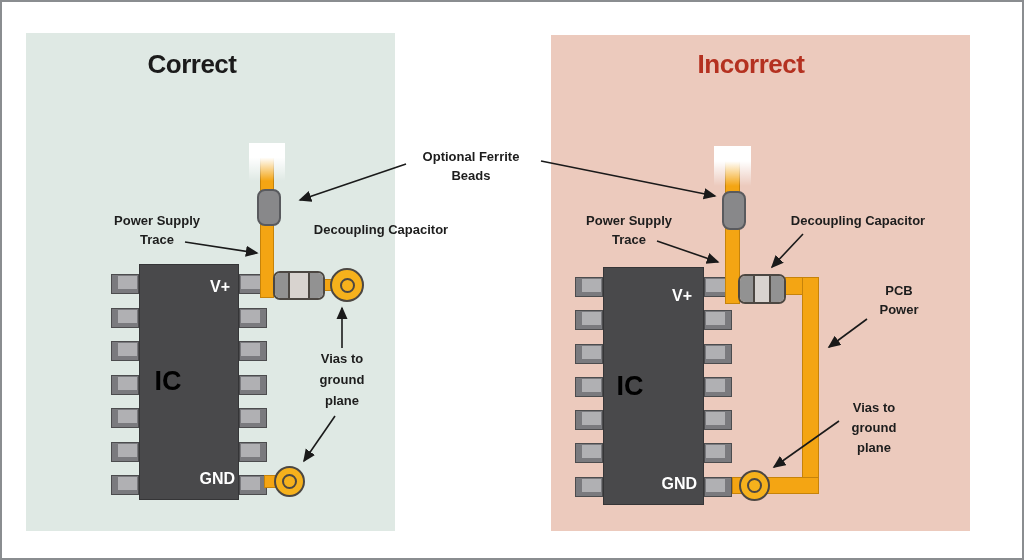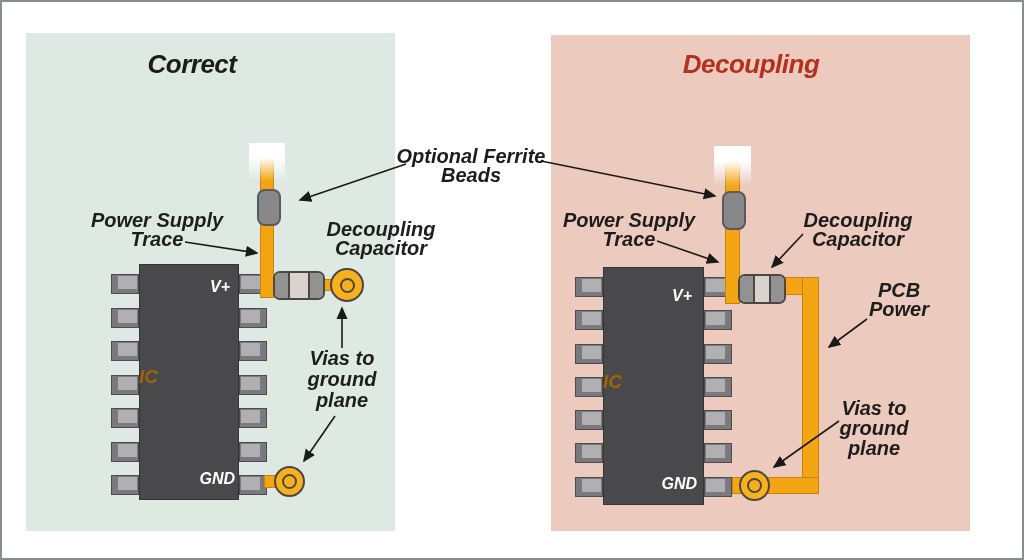--- a/index.html
+++ b/index.html
@@ -1,37 +1,36 @@
 <!DOCTYPE html>
 <html style="--correct-bg: #dfe9e4; --incorrect-bg: #eccabd; --correct-title: #1b1b1b; --incorrect-title: #b43120; --trace-fill: #f4a513; --trace-border: #c6830a; --via-fill: #f6b11c; --component-outline: #4c4742; --ic-fill: #49494b; --bead-fill: #88888a; --bead-border: #595a5e; --cap-body: #d8d3cf; --cap-end: #929292; --pin-base: #7a7a7e; --pin-face: #b0b0b3; --label-text: #1d1d1d;"><head>
 <meta charset="utf-8">
 <style>
   html,body{margin:0;padding:0;background:#fff;}
   .stage{
     position:relative;width:1020px;height:556px;background:#ffffff;
     border:2px solid #8a8d90;overflow:hidden;
     font-family:"Liberation Sans",sans-serif;
-    font-style:italic;
   }
   .panel{position:absolute;}
   .panel.correct{left:24px;top:31px;width:369px;height:498px;background:var(--correct-bg);}
   .panel.incorrect{left:549px;top:33px;width:419px;height:496px;background:var(--incorrect-bg);}
   .title{position:absolute;font-weight:700;font-size:26px;letter-spacing:-0.5px;text-align:center;}
   .lbl{
-    position:absolute;font-weight:700;font-size:20px;color:var(--label-text);
+    position:absolute;font-weight:700;font-size:13px;color:var(--label-text);
     text-align:center;white-space:pre-line;line-height:19px;
   }
   .ic{position:absolute;background:var(--ic-fill);border:1px solid #353537;box-sizing:border-box;z-index:2;}
   .pin-col{position:absolute;display:flex;flex-direction:column;z-index:1;}
   .pin{width:28px;height:20px;background:var(--pin-base);border:1px solid #4c4c4e;box-sizing:border-box;position:relative;}
   .pin .face{position:absolute;background:var(--pin-face);}
   .pin.left .face{left:6px;top:1px;right:1px;bottom:4px;}
   .pin.right .face{left:1px;top:1px;right:6px;bottom:4px;}
   .chip-txt{position:absolute;color:#ffffff;font-weight:700;font-size:16px;text-align:right;z-index:6;}
-  .ic-name{position:absolute;color:#a16207;font-weight:700;font-size:19px;text-align:left;z-index:6;}
+  .ic-name{position:absolute;color:#000000;font-weight:700;font-size:27px;text-align:center;z-index:6;}
   .trace{position:absolute;background:var(--trace-fill);border:1.5px solid var(--trace-border);box-sizing:border-box;z-index:3;}
   .fade{position:absolute;z-index:4;background:linear-gradient(to bottom,#ffffff 0%,#ffffff 38%,rgba(255,255,255,0) 100%);}
   .bead{position:absolute;background:var(--bead-fill);border:2px solid var(--bead-border);border-radius:8px;box-sizing:border-box;z-index:5;}
   .cap{position:absolute;display:flex;border:2px solid var(--component-outline);border-radius:7px;overflow:hidden;box-sizing:border-box;z-index:5;}
   .cap-end{width:13px;background:var(--cap-end);}
   .cap-end.l{border-right:2px solid var(--component-outline);}
   .cap-end.r{border-left:2px solid var(--component-outline);}
   .cap-mid{flex:1;background:var(--cap-body);}
   .via{position:absolute;border-radius:50%;background:var(--via-fill);border:2.5px solid var(--component-outline);
     box-sizing:border-box;display:flex;align-items:center;justify-content:center;z-index:5;}
@@ -40,21 +39,21 @@
 </style>
 </head>
 <body>
 
 <div class="stage">
 
   <div class="panel correct"></div>
   <div class="panel incorrect"></div>
 
   <div class="title" style="left:24px;top:47px;width:332px;color:var(--correct-title);">Correct</div>
-  <div class="title" style="left:549px;top:47px;width:400px;color:var(--incorrect-title);">Decoupling</div>
+  <div class="title" style="left:549px;top:47px;width:400px;color:var(--incorrect-title);">Incorrect</div>
 
   <div class="pin-col" style="left:109px;top:272px;gap:13.5px;">
       <div class="pin left">
         <div class="face"></div>
       </div>
       <div class="pin left">
         <div class="face"></div>
       </div>
       <div class="pin left">
         <div class="face"></div>

